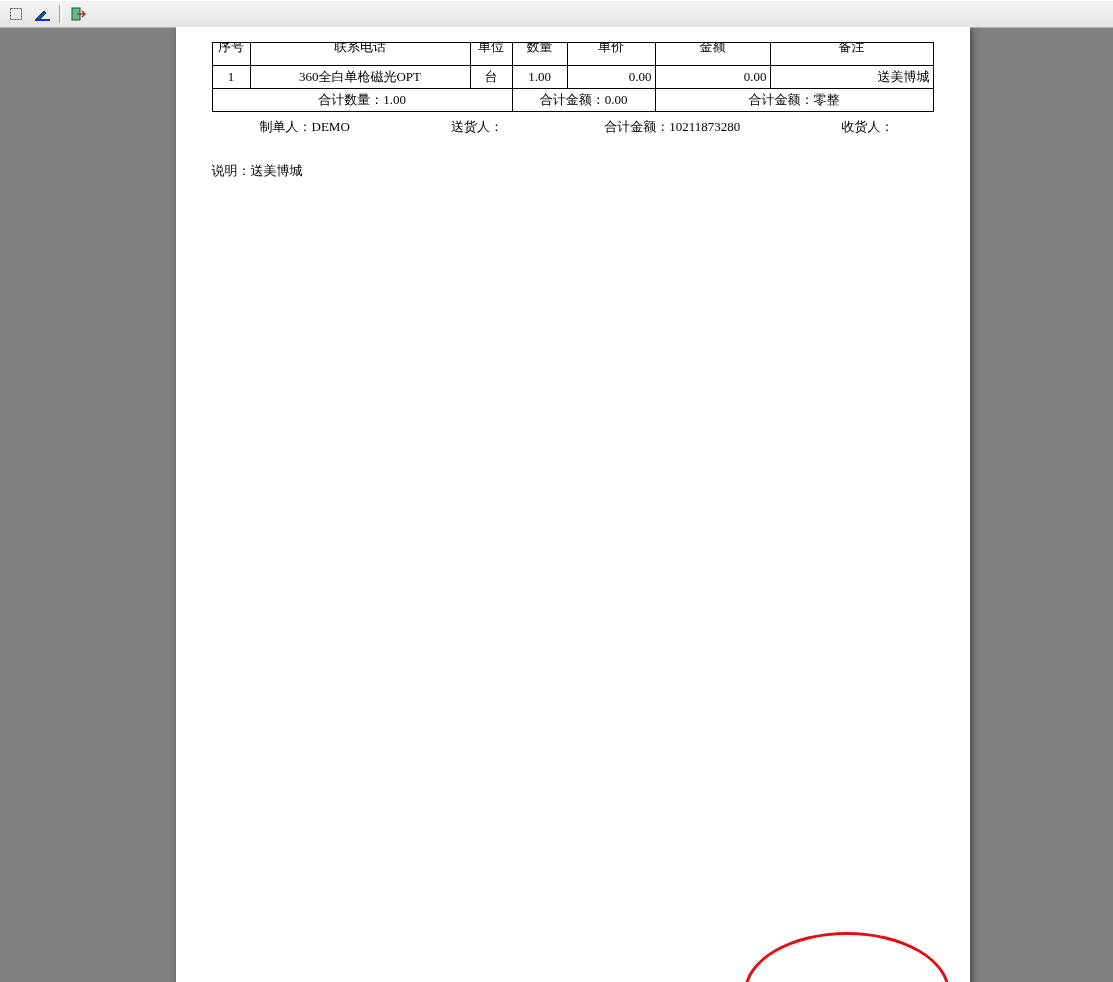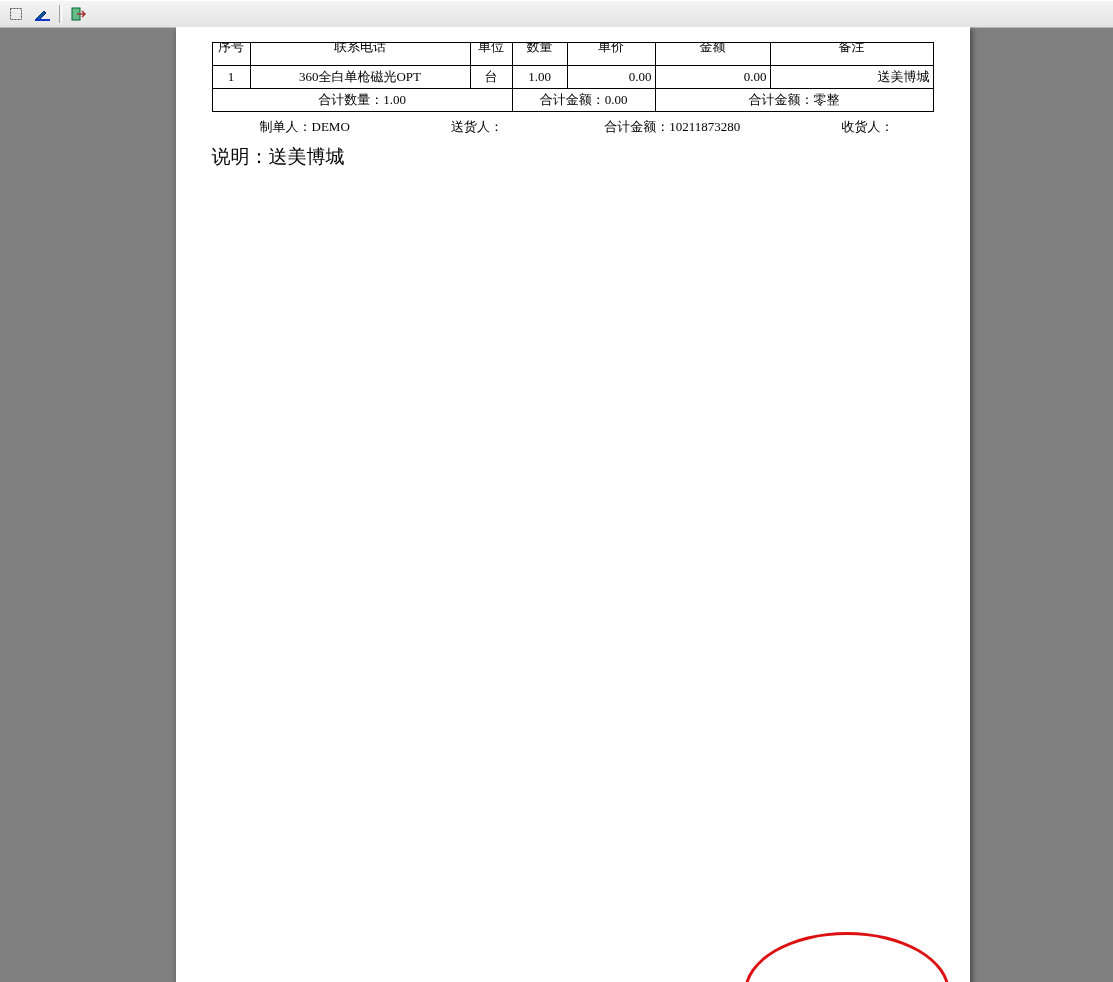--- a/index.html
+++ b/index.html
@@ -65,21 +65,21 @@
   .right{text-align:right;}
   .left{text-align:center;}
   .totals td{border:1px solid #000;}
   .info-row{
     display:flex;
     justify-content:space-between;
     margin-top:6px;
     font-size:13px;
     margin-left:48px;
   }
-  .note-row{margin-top:8px;font-size:19px;}
+  .note-row{margin-top:26px;font-size:13px;}
   
   .annotation{
     position:absolute;
     border:3px solid #d11;
     border-radius:50%;
     width:200px;height:115px;
     bottom:24px;right:20px;
     pointer-events:none;
   }
   svg{display:block;}

